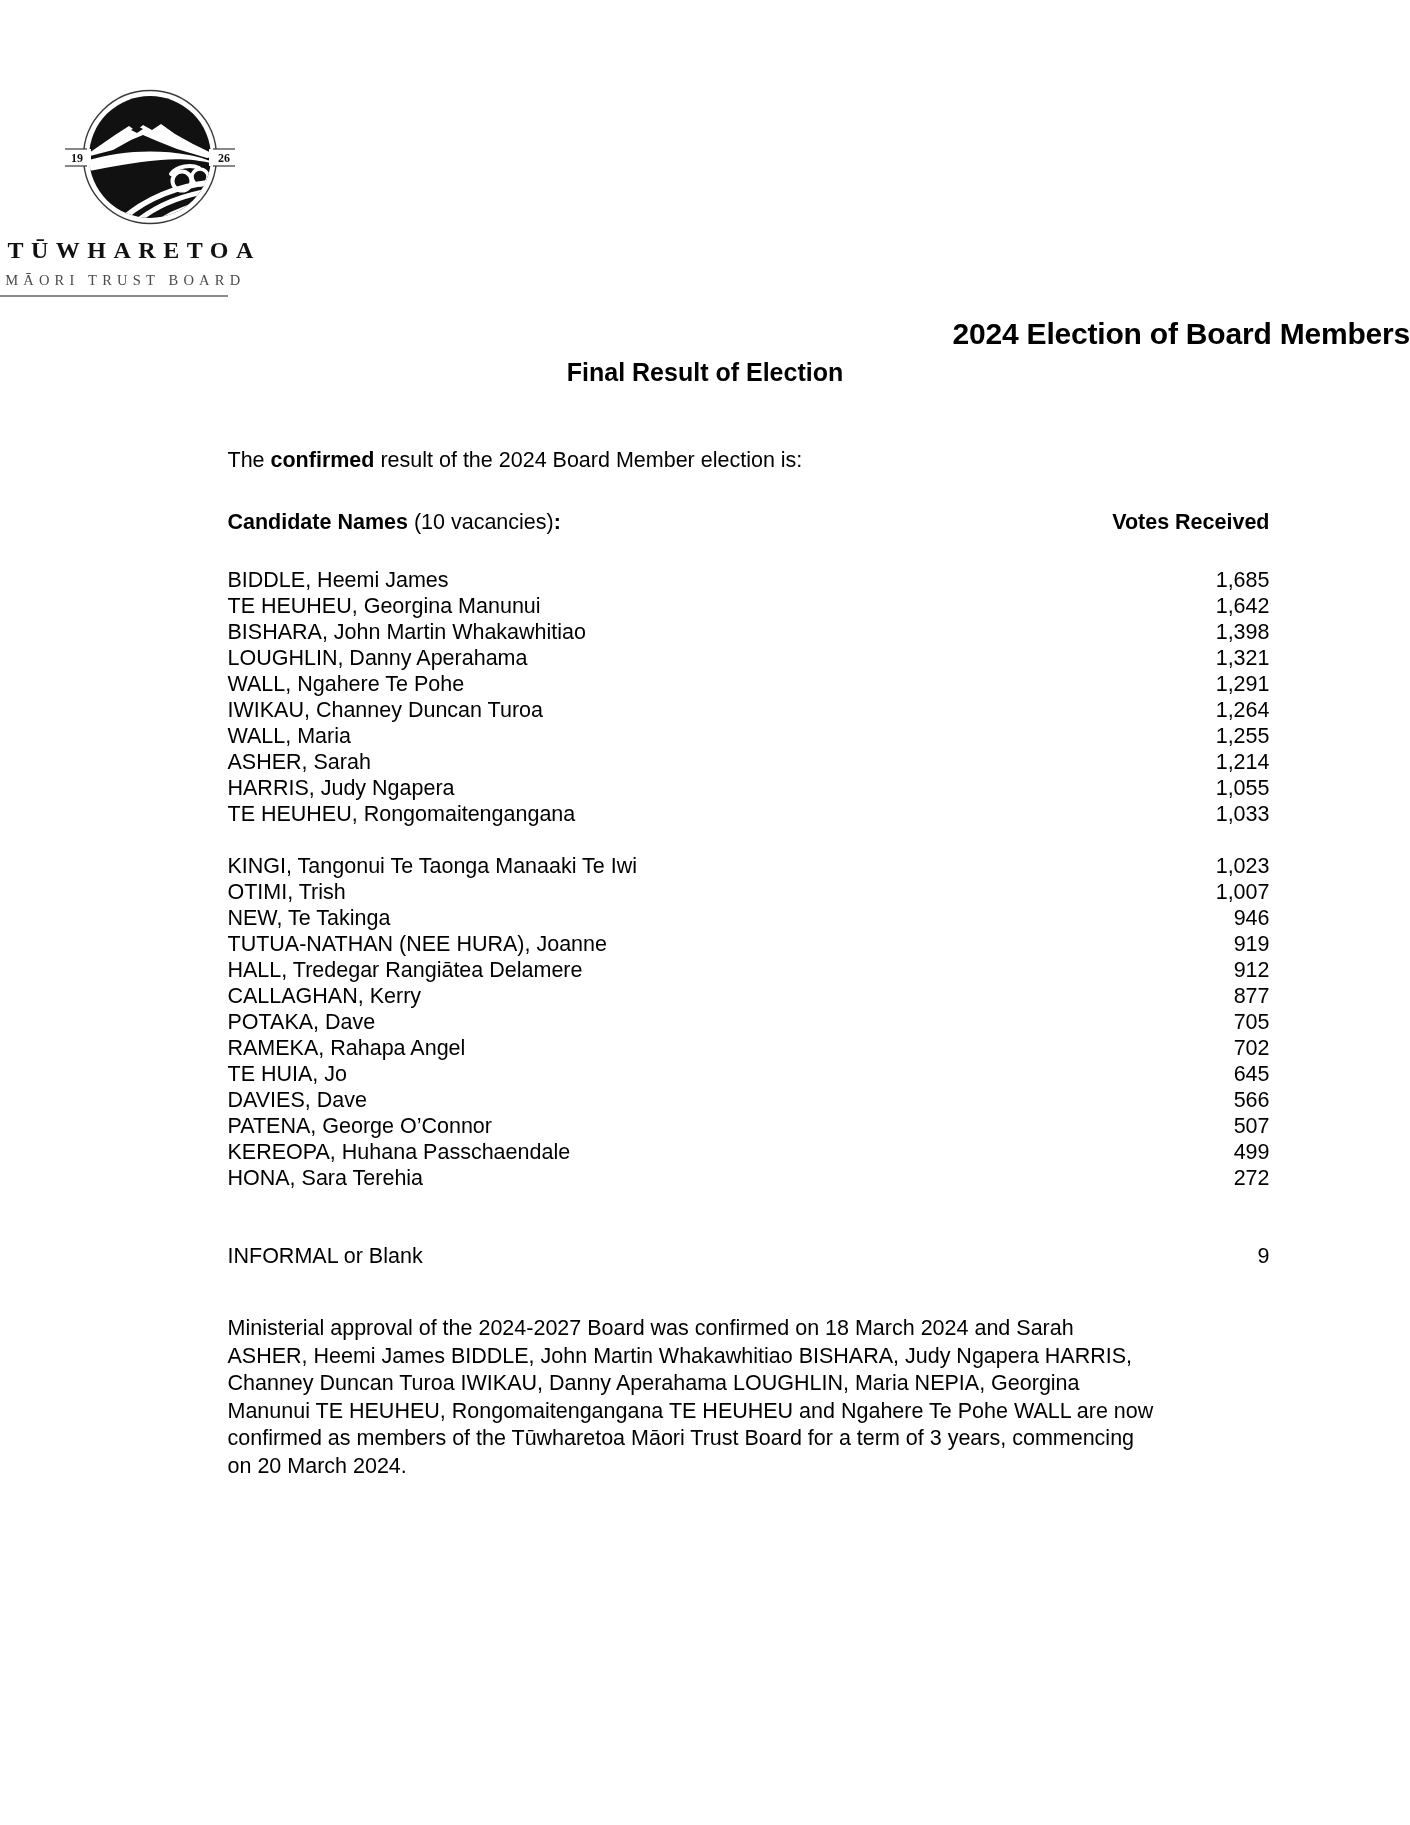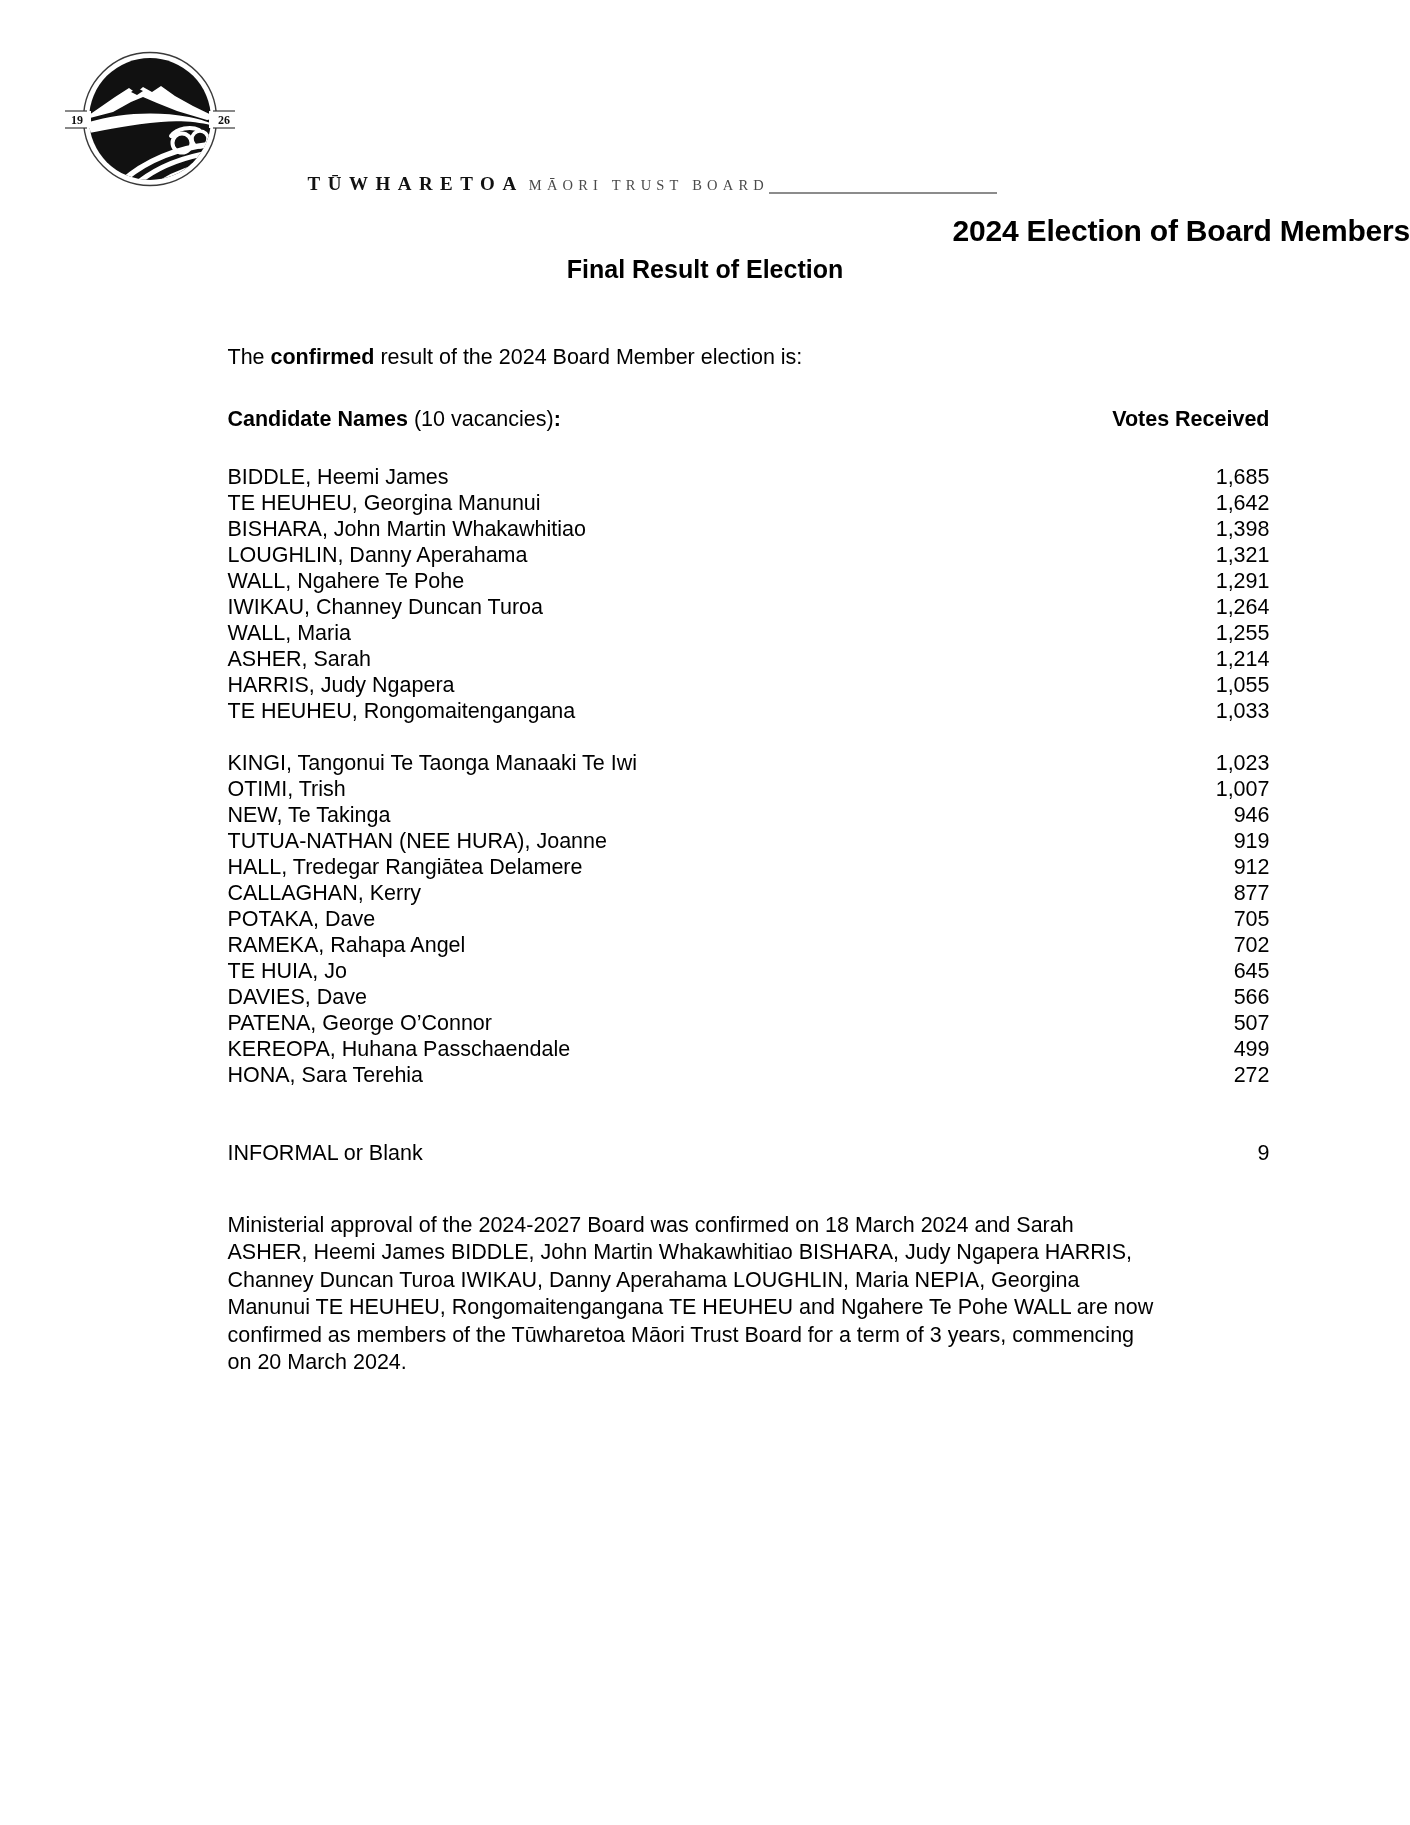--- a/index.html
+++ b/index.html
@@ -19,35 +19,35 @@
   .page {
     width: 1410px;
     height: 1825px;
     background: #ffffff;
     position: relative;
     box-sizing: border-box;
   }
 
   
   .letterhead {
-    padding-top: 44px;
+    padding-top: 82px;
     display: flex;
-    flex-direction: row;
-    align-items: flex-end;
+    flex-direction: column;
+    align-items: flex-start;
   }
   .logo-wrap {
     width: 300px;
     height: 150px;
     display: flex;
     align-items: center;
     justify-content: center;
   }
   .org-name {
     font-family: "Liberation Serif", serif;
-    font-size: 19px;
+    font-size: 24px;
     font-weight: 700;
     letter-spacing: 7.5px;
     text-indent: 7.5px;
     color: #111111;
     margin-top: 6px;
     line-height: 1.05;
   }
   .org-sub {
     font-family: "Liberation Serif", serif;
     font-size: 14.5px;

